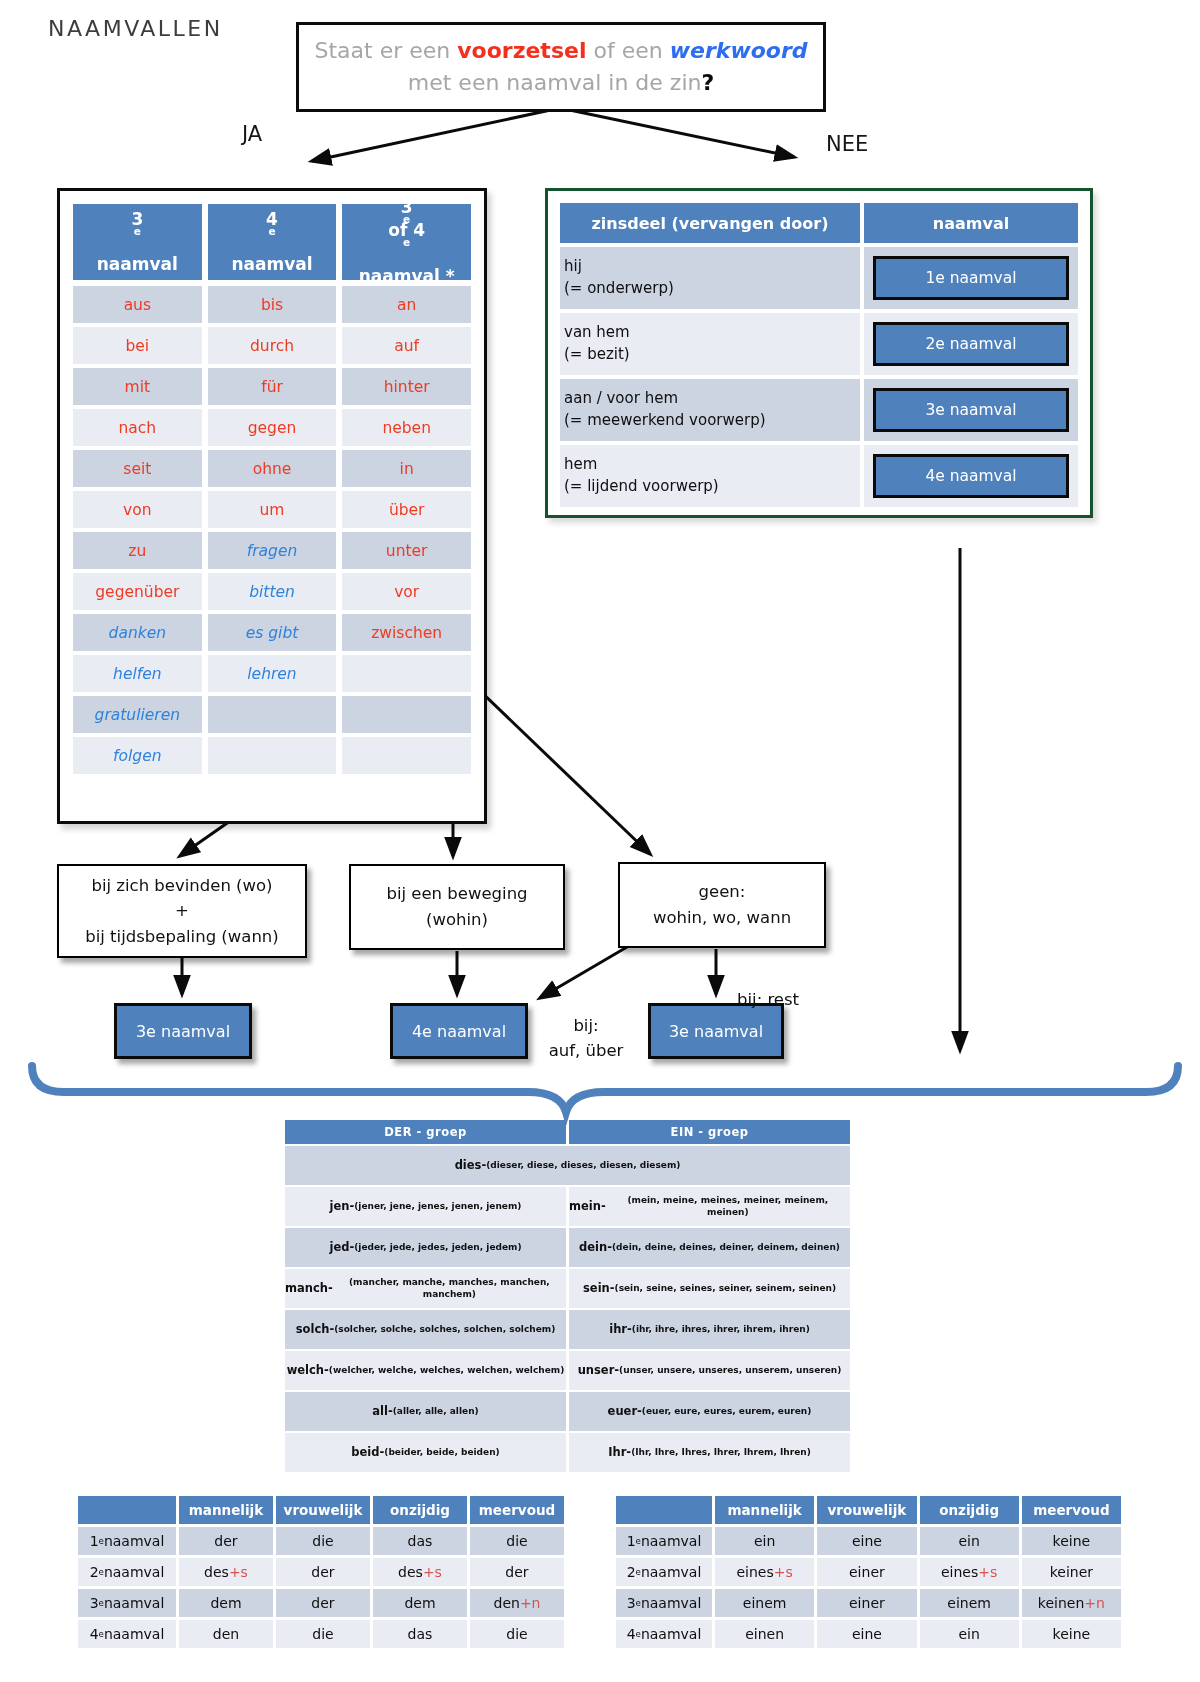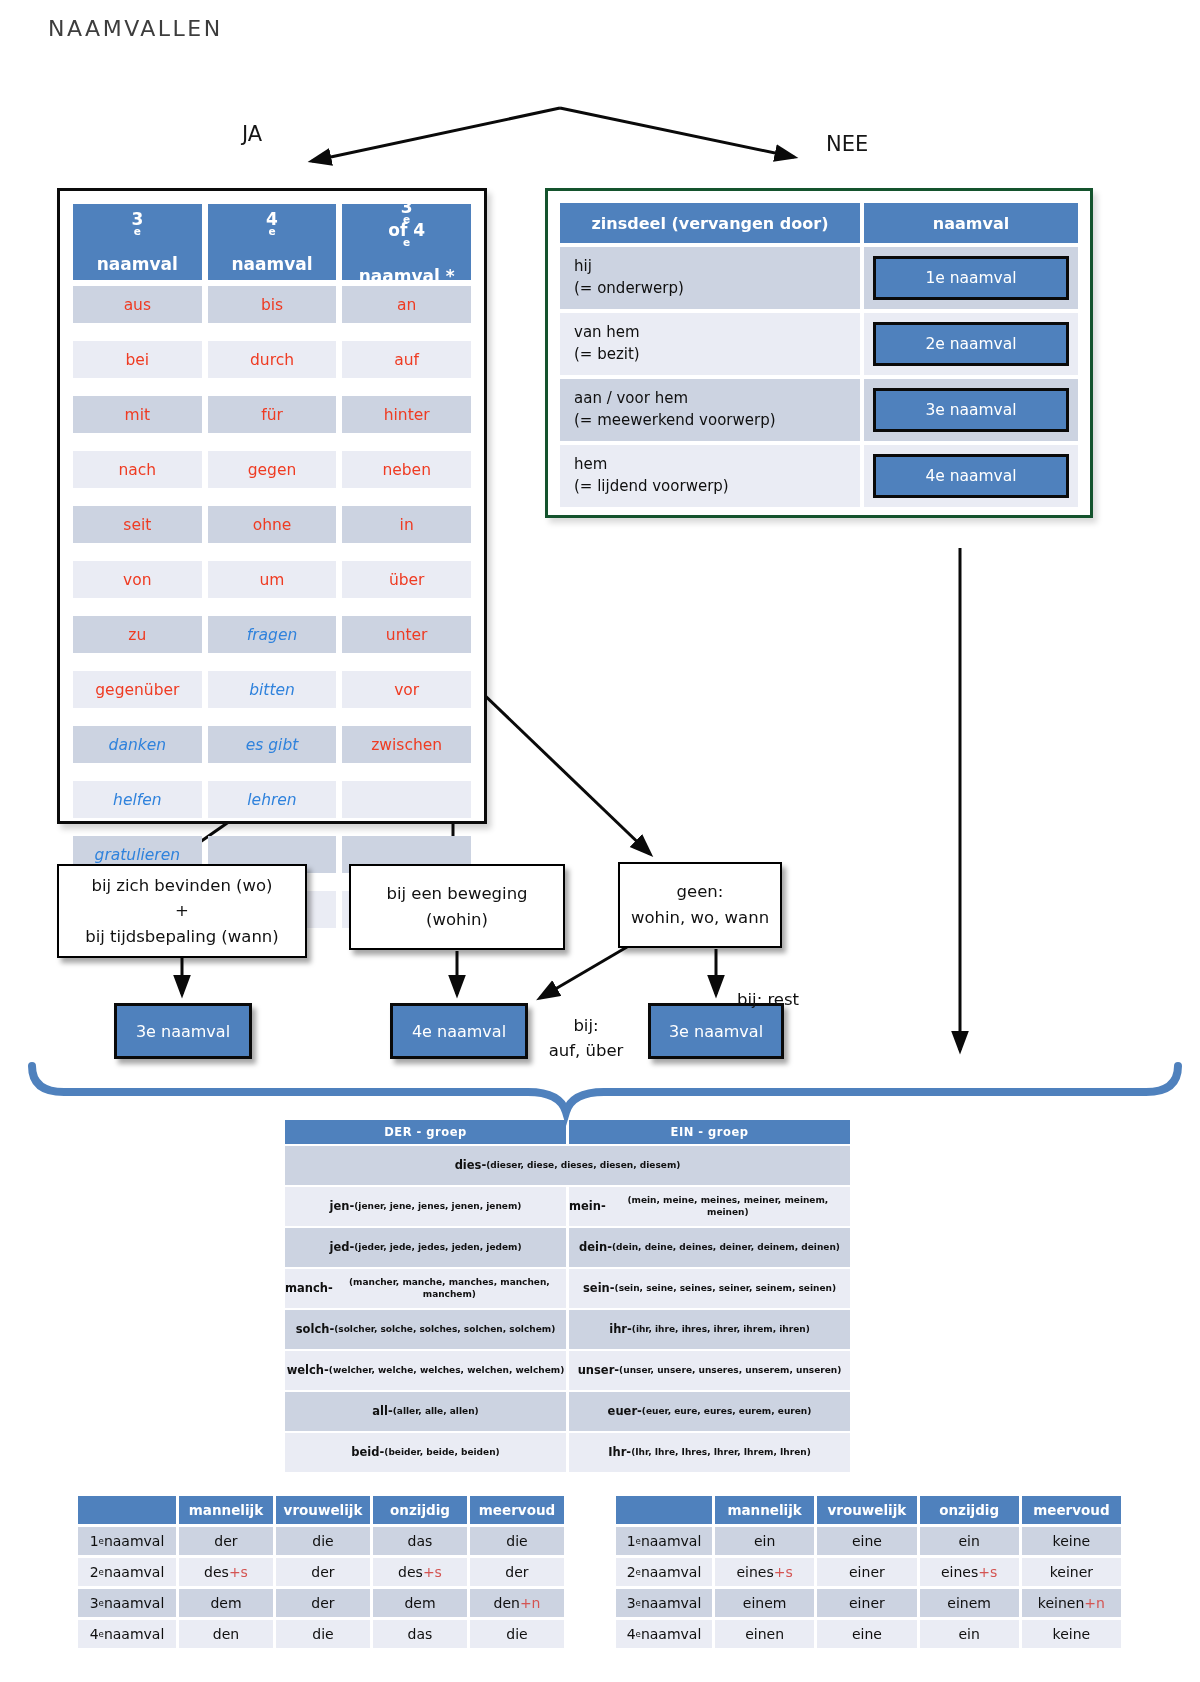--- a/index.html
+++ b/index.html
@@ -24,39 +24,39 @@
   .qblue{color:var(--q-blue);font-weight:bold;font-style:italic;}
   .qmark{color:#0a0a0a;font-weight:bold;}
   .branch{position:absolute;font-size:21px;color:#161616;}
 
   
   .jabox{position:absolute;left:57px;top:188px;width:430px;height:636px;border:3px solid #0b0b0b;
          background:#fff;box-sizing:border-box;padding:13px;box-shadow:4px 5px 6px rgba(0,0,0,0.18);}
   .ja-head{display:flex;gap:6px;margin-bottom:6px;}
   .ja-hcell{flex:1;height:76px;background:var(--accent);color:#fff;font-weight:bold;font-size:17px;
             display:flex;flex-direction:column;justify-content:center;align-items:center;text-align:center;line-height:1.35;}
-  .ja-row{display:flex;gap:6px;margin-bottom:18px;}
+  .ja-row{display:flex;gap:6px;margin-bottom:4px;}
   .ja-cell{flex:1;height:37px;display:flex;justify-content:center;align-items:center;font-size:15.5px;}
   .ja-row.dark .ja-cell{background:var(--row-dark);}
   .ja-row.light .ja-cell{background:var(--row-light);}
   .ja-cell.prep{color:var(--red);}
   .ja-cell.verb{color:var(--verb-blue);font-style:italic;}
 
   
   .neebox{position:absolute;left:545px;top:188px;width:548px;height:330px;border:3px solid #14532d;
           background:#fff;box-sizing:border-box;padding:12px;box-shadow:4px 5px 6px rgba(0,0,0,0.15);}
   .nee-head{display:flex;gap:4px;margin-bottom:4px;}
   .nee-hcell{height:40px;background:var(--accent);color:#fff;font-weight:bold;font-size:16px;
              display:flex;justify-content:center;align-items:center;}
   .nee-hcell.left{width:300px;}
   .nee-hcell.right{flex:1;}
   .nee-row{display:flex;gap:4px;margin-bottom:4px;height:62px;}
   .nee-row.dark > div{background:var(--row-dark);}
   .nee-row.light > div{background:var(--row-light);}
-  .nee-zin{width:300px;display:flex;flex-direction:column;justify-content:center;padding-left:14px;
+  .nee-zin{width:300px;display:flex;flex-direction:column;justify-content:center;padding-left:4px;
            box-sizing:border-box;font-size:15px;line-height:1.45;color:#0f0f0f;}
   .nee-val{flex:1;display:flex;justify-content:center;align-items:center;}
   .navbox{width:196px;height:44px;background:var(--accent);border:3px solid #0a0a0a;color:#fff;
           font-size:15.5px;display:flex;justify-content:center;align-items:center;box-sizing:border-box;}
 
   
   .dbox{position:absolute;background:#fff;border:2px solid #000;box-sizing:border-box;
         display:flex;flex-direction:column;justify-content:center;align-items:center;text-align:center;
         font-size:16.5px;line-height:1.55;box-shadow:4px 5px 5px rgba(0,0,0,0.35);}
   .rbox{position:absolute;height:56px;background:var(--accent);border:3px solid #0a0a0a;color:#fff;
@@ -104,20 +104,31 @@
     <line class="arrow" x1="182" y1="951" x2="182" y2="994" marker-end="url(#ah)"></line>
     <line class="arrow" x1="457" y1="951" x2="457" y2="994" marker-end="url(#ah)"></line>
     <line class="arrow" x1="627" y1="947" x2="540" y2="998" marker-end="url(#ah)"></line>
     <line class="arrow" x1="716" y1="949" x2="716" y2="994" marker-end="url(#ah)"></line>
     <line class="arrow" x1="960" y1="548" x2="960" y2="1050" marker-end="url(#ah)"></line>
     <path class="brace" d="M32,1066 Q32,1092 64,1092 L528,1092 Q560,1092 566,1112 Q572,1092 604,1092 L1146,1092 Q1178,1092 1178,1066"></path>
   </svg>
 
   <div class="title">NAAMVALLEN</div>
 
+  <div class="qbox">
+    <div>
+      <span class="qgrey">Staat er een</span>
+      <span class="qred">voorzetsel</span>
+      <span class="qgrey">of een</span>
+      <span class="qblue">werkwoord</span>
+    </div>
+    <div>
+      <span class="qgrey">met een naamval in de zin</span><span class="qmark">?</span>
+    </div>
+  </div>
 
   <div class="branch" style="left:242px;top:122px;">JA</div>
   <div class="branch" style="left:826px;top:132px;">NEE</div>
 
   <div class="jabox">
     <div class="ja-head">
         <div class="ja-hcell">3<sup>e</sup><br>naamval</div>
         <div class="ja-hcell">4<sup>e</sup><br>naamval</div>
         <div class="ja-hcell">3<sup>e</sup> of 4<sup>e</sup><br>naamval *</div>
       </div>
@@ -225,21 +236,21 @@
           </div>
           <div class="nee-val">
             <div class="navbox">4e naamval</div>
           </div>
         </div>
       </div>
   </div>
 
   <div class="dbox" style="left:57px;top:864px;width:250px;height:94px;">bij zich bevinden (wo)<br>+<br>bij tijdsbepaling (wann)</div>
   <div class="dbox" style="left:349px;top:864px;width:216px;height:86px;">bij een beweging<br>(wohin)</div>
-  <div class="dbox" style="left:618px;top:862px;width:164px;height:86px;">geen:<br>wohin, wo, wann</div>
+  <div class="dbox" style="left:618px;top:862px;width:208px;height:86px;">geen:<br>wohin, wo, wann</div>
 
   <div class="rbox" style="left:114px;top:1003px;width:138px;">3e naamval</div>
   <div class="rbox" style="left:390px;top:1003px;width:138px;">4e naamval</div>
   <div class="rbox" style="left:648px;top:1003px;width:136px;">3e naamval</div>
 
   <div class="alabel" style="left:536px;top:1014px;width:100px;">
     <div>bij:</div>
     <div>auf, über</div>
   </div>
   <div class="alabel" style="left:737px;top:988px;width:120px;text-align:left;">bij: rest</div>

